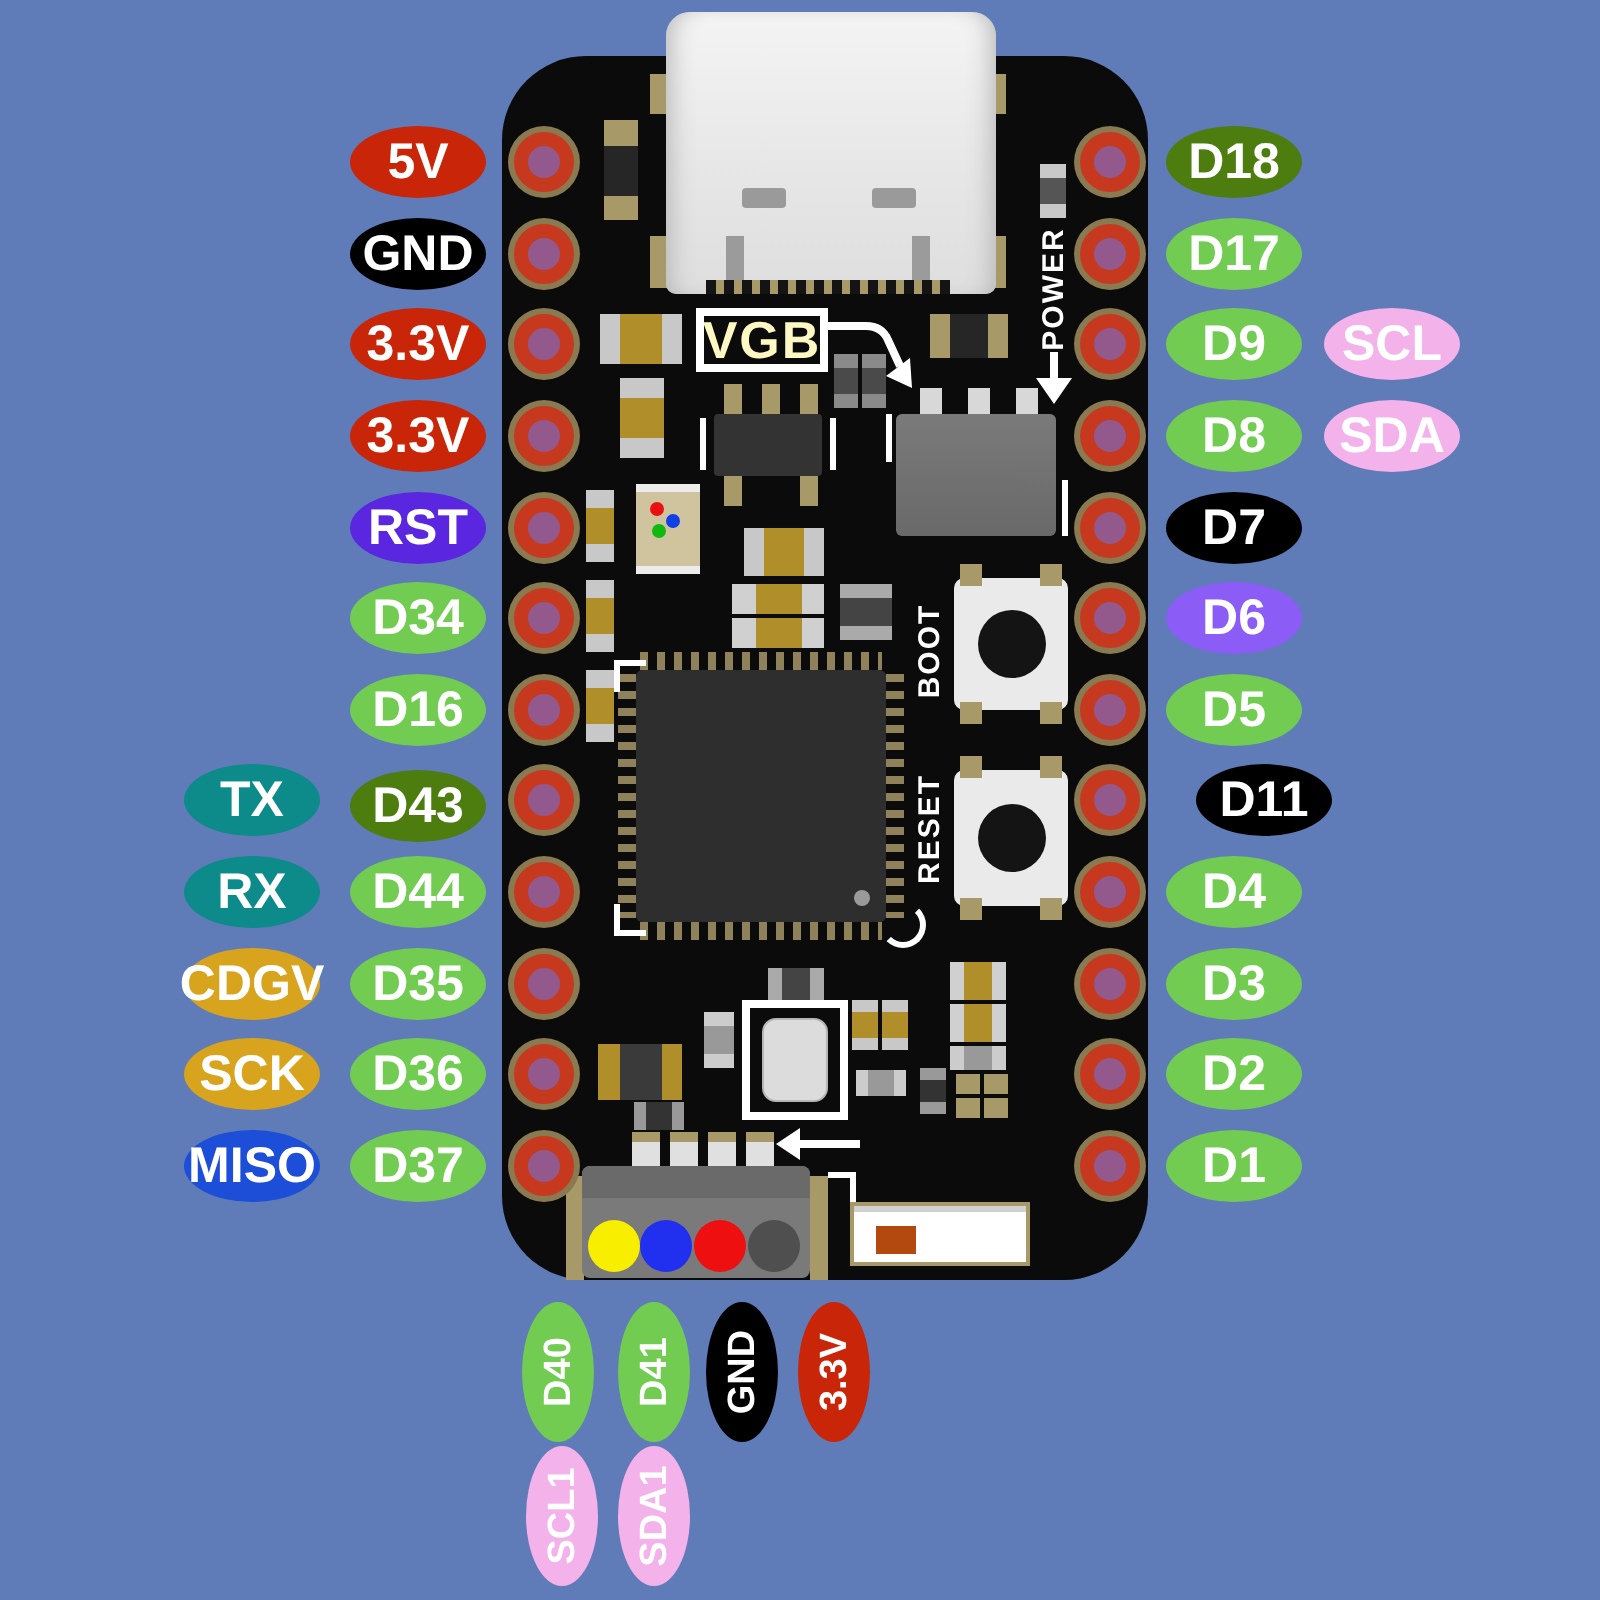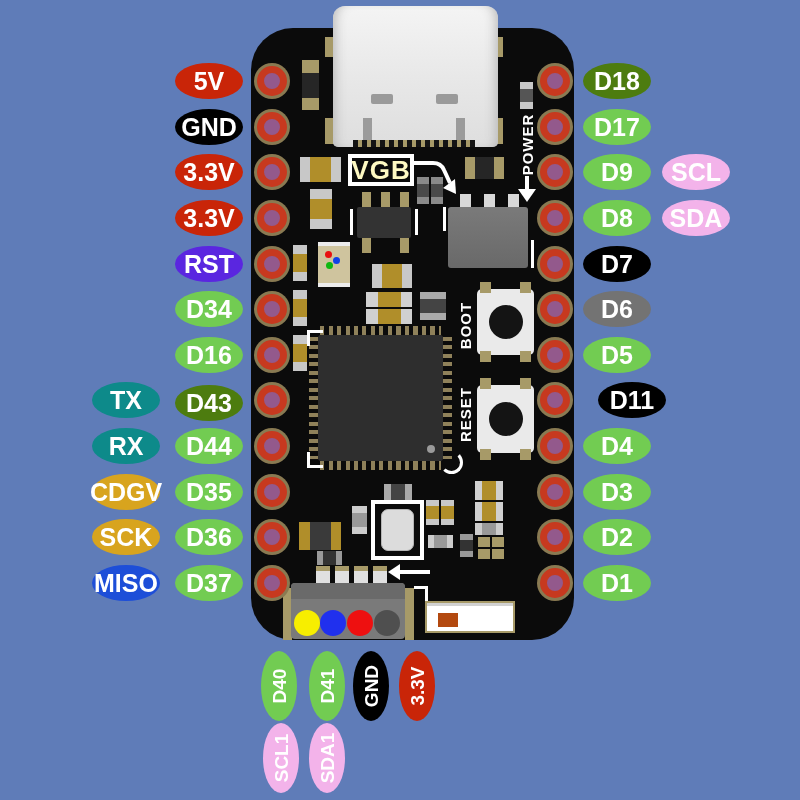--- a/index.html
+++ b/index.html
@@ -247,21 +247,21 @@
     <div class="pin-label" style="left:583px;top:109px;background:#72cc52">D17</div>
     <div class="hole" style="left:540px;top:157px"></div>
     <div class="pin-label" style="left:583px;top:154px;background:#72cc52">D9</div>
     <div class="pin-label" style="left:662px;top:154px;background:#f3b3ea">SCL</div>
     <div class="hole" style="left:540px;top:203px"></div>
     <div class="pin-label" style="left:583px;top:200px;background:#72cc52">D8</div>
     <div class="pin-label" style="left:662px;top:200px;background:#f3b3ea">SDA</div>
     <div class="hole" style="left:540px;top:249px"></div>
     <div class="pin-label" style="left:583px;top:246px;background:#000000">D7</div>
     <div class="hole" style="left:540px;top:294px"></div>
-    <div class="pin-label" style="left:583px;top:291px;background:#737373">D6</div>
+    <div class="pin-label" style="left:583px;top:291px;background:#8b5cf6">D6</div>
     <div class="hole" style="left:540px;top:340px"></div>
     <div class="pin-label" style="left:583px;top:337px;background:#72cc52">D5</div>
     <div class="hole" style="left:540px;top:385px"></div>
     <div class="pin-label" style="left:598px;top:382px;background:#000000">D11</div>
     <div class="hole" style="left:540px;top:431px"></div>
     <div class="pin-label" style="left:583px;top:428px;background:#72cc52">D4</div>
     <div class="hole" style="left:540px;top:477px"></div>
     <div class="pin-label" style="left:583px;top:474px;background:#72cc52">D3</div>
     <div class="hole" style="left:540px;top:522px"></div>
     <div class="pin-label" style="left:583px;top:519px;background:#72cc52">D2</div>

